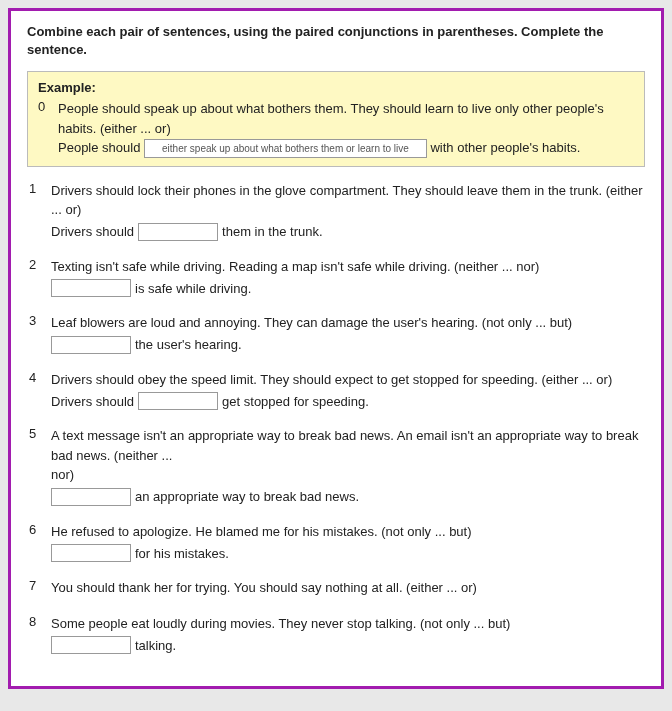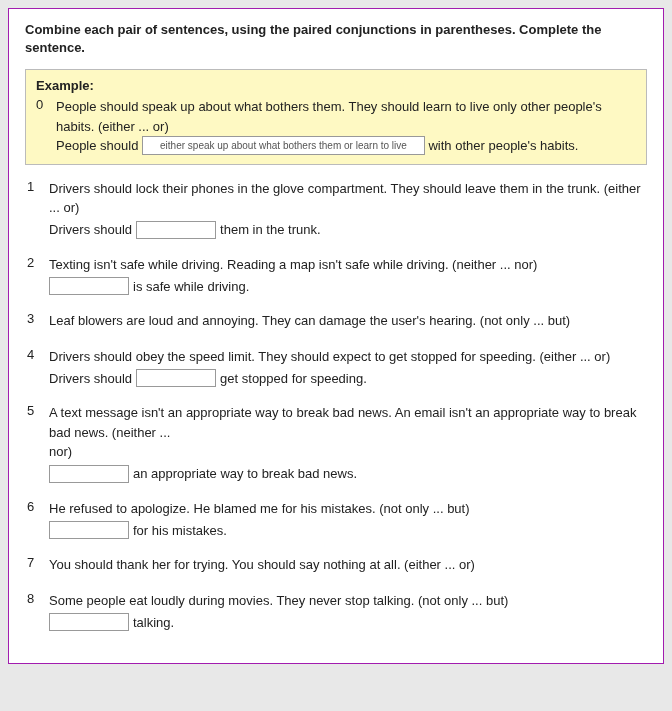--- a/index.html
+++ b/index.html
@@ -6,21 +6,21 @@
     body {
       font-family: Arial, sans-serif;
       font-size: 13px;
       background: #e8e8e8;
       min-height: 711px;
       padding: 8px;
       color: #222;
     }
     .main-container {
       background: #fff;
-      border: 1px solid #a21caf;
+      border: 3px solid #a21caf;
       padding: 12px 16px 16px 16px;
       max-width: 656px;
       margin: 0 auto;
     }
     .instructions {
       font-size: 13px;
       font-weight: bold;
       margin-bottom: 12px;
       line-height: 1.4;
     }
@@ -48,21 +48,21 @@
       flex: 1;
     }
     .example-sentence {
       font-size: 13px;
       line-height: 1.5;
     }
     .example-answer {
       font-size: 13px;
       line-height: 1.5;
       display: flex;
-      align-items: flex-start;
+      align-items: flex-end;
       gap: 0;
       flex-wrap: wrap;
     }
     .answer-box-filled {
       border: 1px solid #999;
       background: #fff;
       padding: 1px 17px;
       font-size: 10px;
       display: inline-block;
       min-width: 200px;
@@ -151,20 +151,24 @@
       <span class="input-box input-box-medium"></span>
       <span class="answer-text">is safe while driving.</span>
     </div>
   </div>
 
   <div class="question-block">
     <div class="question-row">
       <span class="q-number">3</span>
       <span class="q-text">Leaf blowers are loud and annoying. They can damage the user's hearing. (not only ... but)</span>
     </div>
+    <div class="answer-row">
+      <span class="input-box input-box-medium"></span>
+      <span class="answer-text">the user's hearing.</span>
+    </div>
   </div>
 
   <div class="question-block">
     <div class="question-row">
       <span class="q-number">4</span>
       <span class="q-text">Drivers should obey the speed limit. They should expect to get stopped for speeding. (either ... or)</span>
     </div>
     <div class="answer-row">
       <span class="answer-text">Drivers should</span>
       <span class="input-box input-box-medium"></span>

